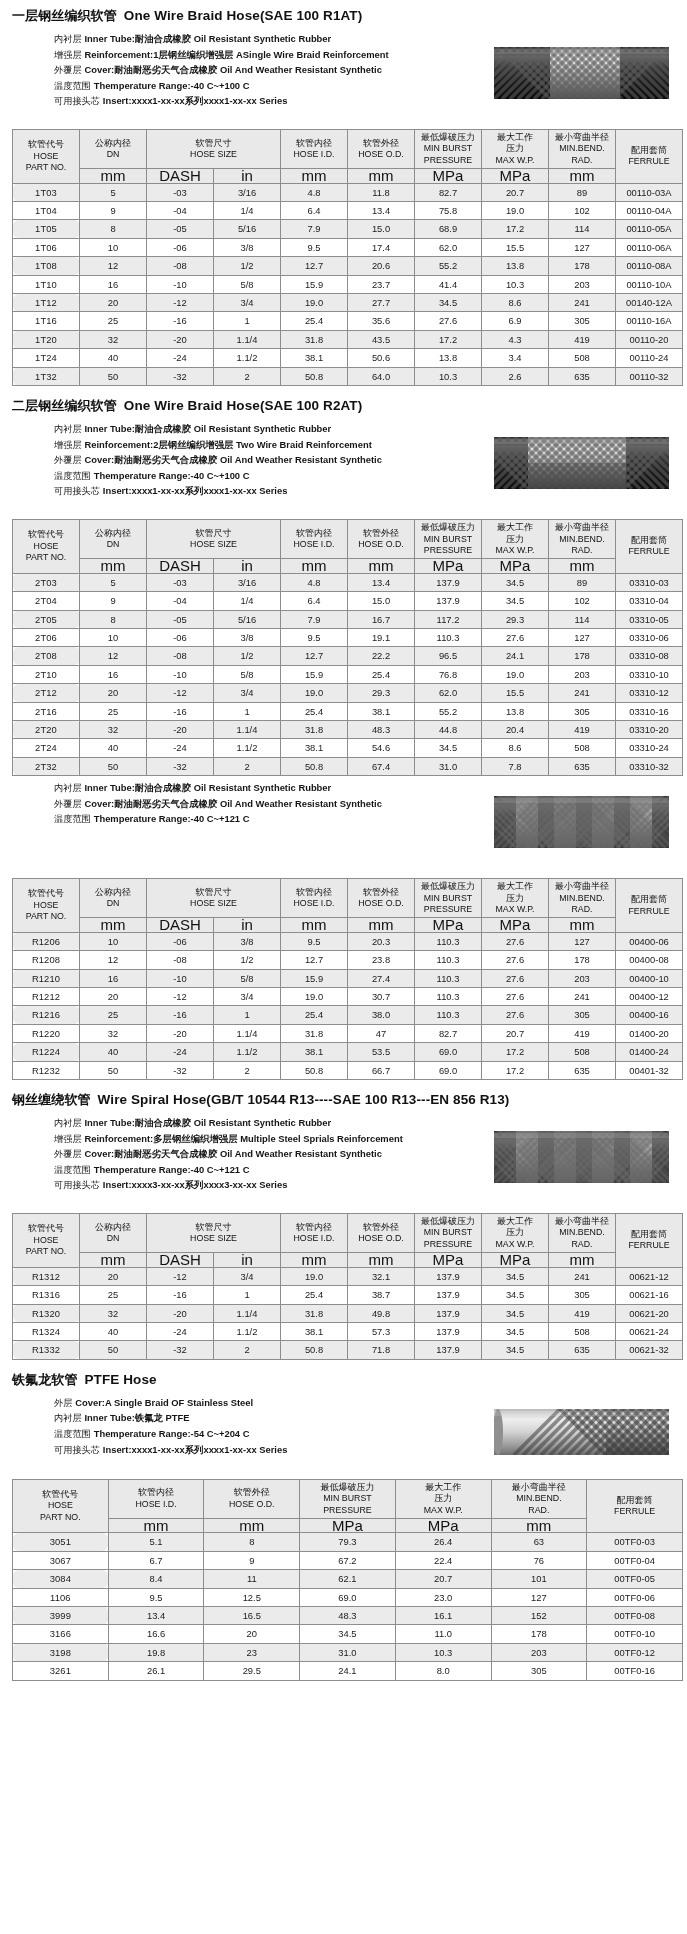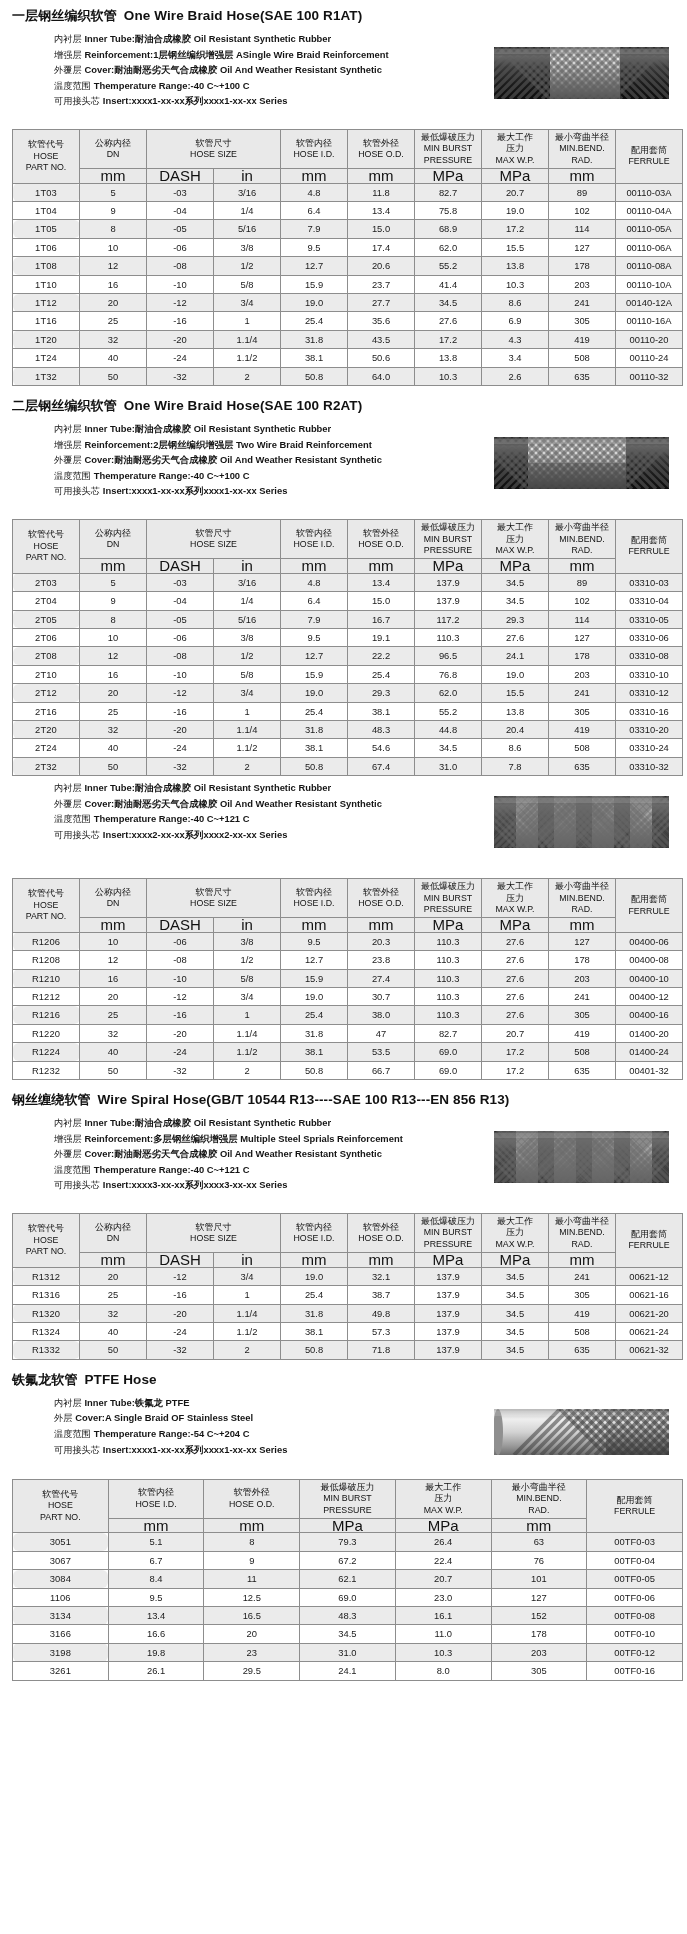--- a/index.html
+++ b/index.html
@@ -681,21 +681,20 @@
             </tr>
           </tbody>
         </table>
       </div>
     </div>
     <div class="section">
       <div class="specs">
         <div class="spec-line"><span class="cn">内衬层 </span><span>Inner Tube:耐油合成橡胶 Oil Resistant Synthetic Rubber</span></div>
         <div class="spec-line"><span class="cn">外覆层 </span><span>Cover:耐油耐恶劣天气合成橡胶 Oil And Weather Resistant Synthetic</span></div>
         <div class="spec-line"><span class="cn">温度范围 </span><span>Themperature Range:-40 C~+121 C</span></div>
-        <div class="spec-line"><span class="cn">可用接头芯 </span><span>Insert:xxxx2-xx-xx系列xxxx2-xx-xx Series</span></div>
         <div class="hose-img"><svg width="175" height="84" viewBox="0 0 175 84">
             <defs>
               <linearGradient id="rub2" x1="0" y1="0" x2="0" y2="1">
                 <stop offset="0%" stop-color="#2a2a2a"></stop>
                 <stop offset="18%" stop-color="#6b6b6b"></stop>
                 <stop offset="38%" stop-color="#3a3a3a"></stop>
                 <stop offset="70%" stop-color="#1c1c1c"></stop>
                 <stop offset="100%" stop-color="#0d0d0d"></stop>
               </linearGradient>
               <linearGradient id="stl2" x1="0" y1="0" x2="0" y2="1">
@@ -1345,22 +1344,22 @@
               <td>635</td>
               <td>00621-32</td>
             </tr>
           </tbody>
         </table>
       </div>
     </div>
     <div class="section">
       <div class="sec-title"><span class="cn">铁氟龙软管</span><span class="en">PTFE Hose</span></div>
       <div class="specs" style="min-height: 78px;">
+        <div class="spec-line"><span class="cn">外层 </span><span>Cover:A Single Braid OF Stainless Steel</span></div>
         <div class="spec-line"><span class="cn">内衬层 </span><span>Inner Tube:铁氟龙 PTFE</span></div>
-        <div class="spec-line"><span class="cn">外层 </span><span>Cover:A Single Braid OF Stainless Steel</span></div>
         <div class="spec-line"><span class="cn">温度范围 </span><span>Themperature Range:-54 C~+204 C</span></div>
         <div class="spec-line"><span class="cn">可用接头芯 </span><span>Insert:xxxx1-xx-xx系列xxxx1-xx-xx Series</span></div>
         <div class="hose-img ptfe"><svg width="175" height="78" viewBox="0 0 175 78">
             <defs>
               <linearGradient id="rub9" x1="0" y1="0" x2="0" y2="1">
                 <stop offset="0%" stop-color="#2a2a2a"></stop>
                 <stop offset="18%" stop-color="#6b6b6b"></stop>
                 <stop offset="38%" stop-color="#3a3a3a"></stop>
                 <stop offset="70%" stop-color="#1c1c1c"></stop>
                 <stop offset="100%" stop-color="#0d0d0d"></stop>
@@ -1503,21 +1502,21 @@
             <tr>
               <td>1106</td>
               <td>9.5</td>
               <td>12.5</td>
               <td>69.0</td>
               <td>23.0</td>
               <td>127</td>
               <td>00TF0-06</td>
             </tr>
             <tr class="alt">
-              <td>3134</td>
+              <td>3999</td>
               <td>13.4</td>
               <td>16.5</td>
               <td>48.3</td>
               <td>16.1</td>
               <td>152</td>
               <td>00TF0-08</td>
             </tr>
             <tr>
               <td>3166</td>
               <td>16.6</td>

